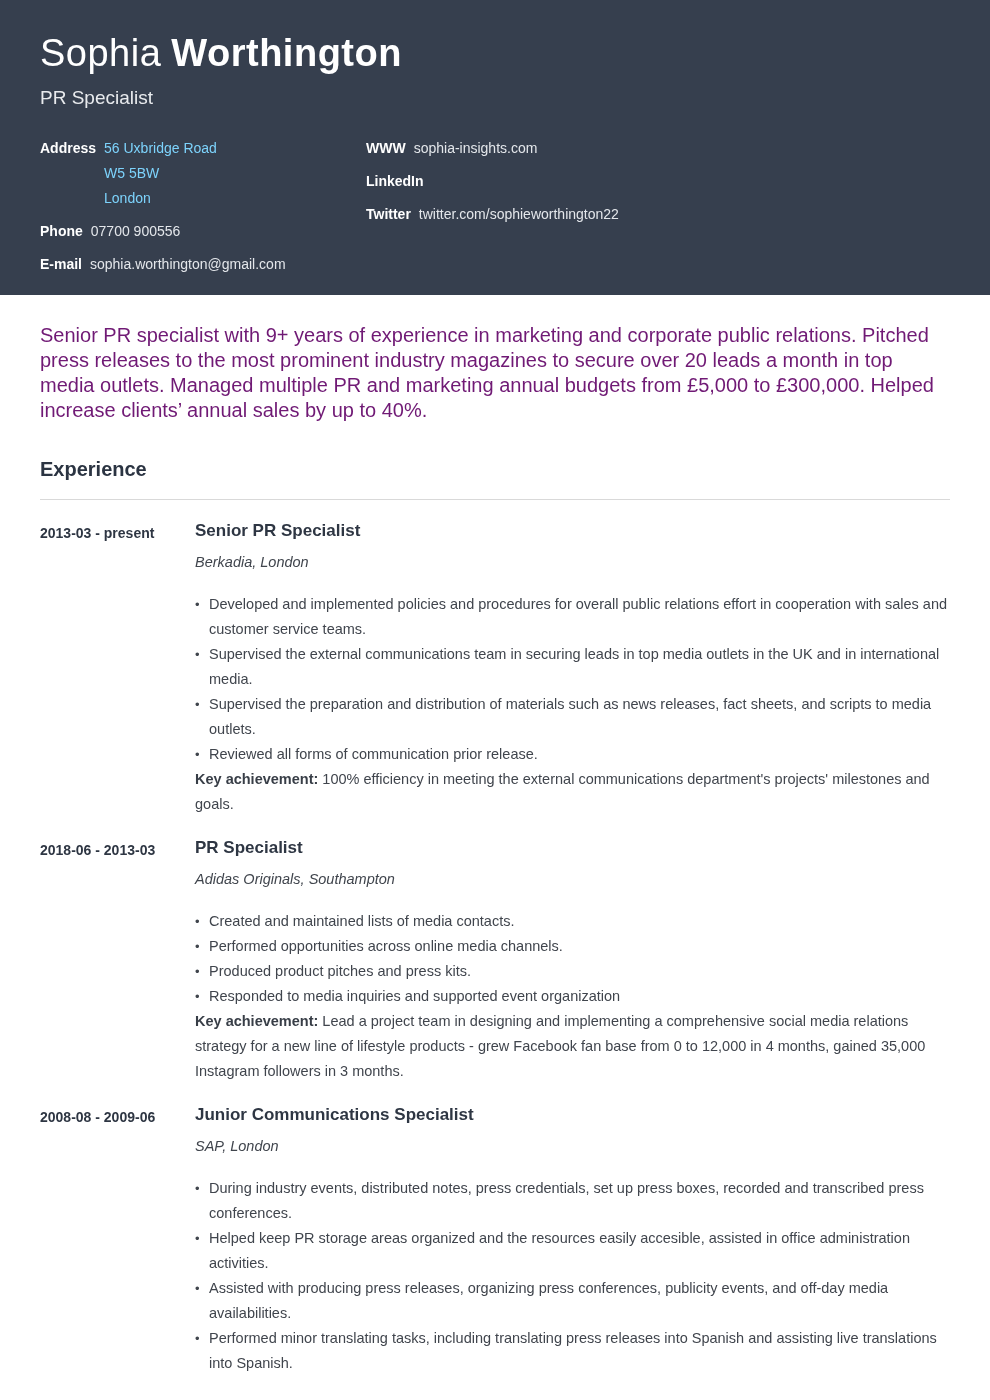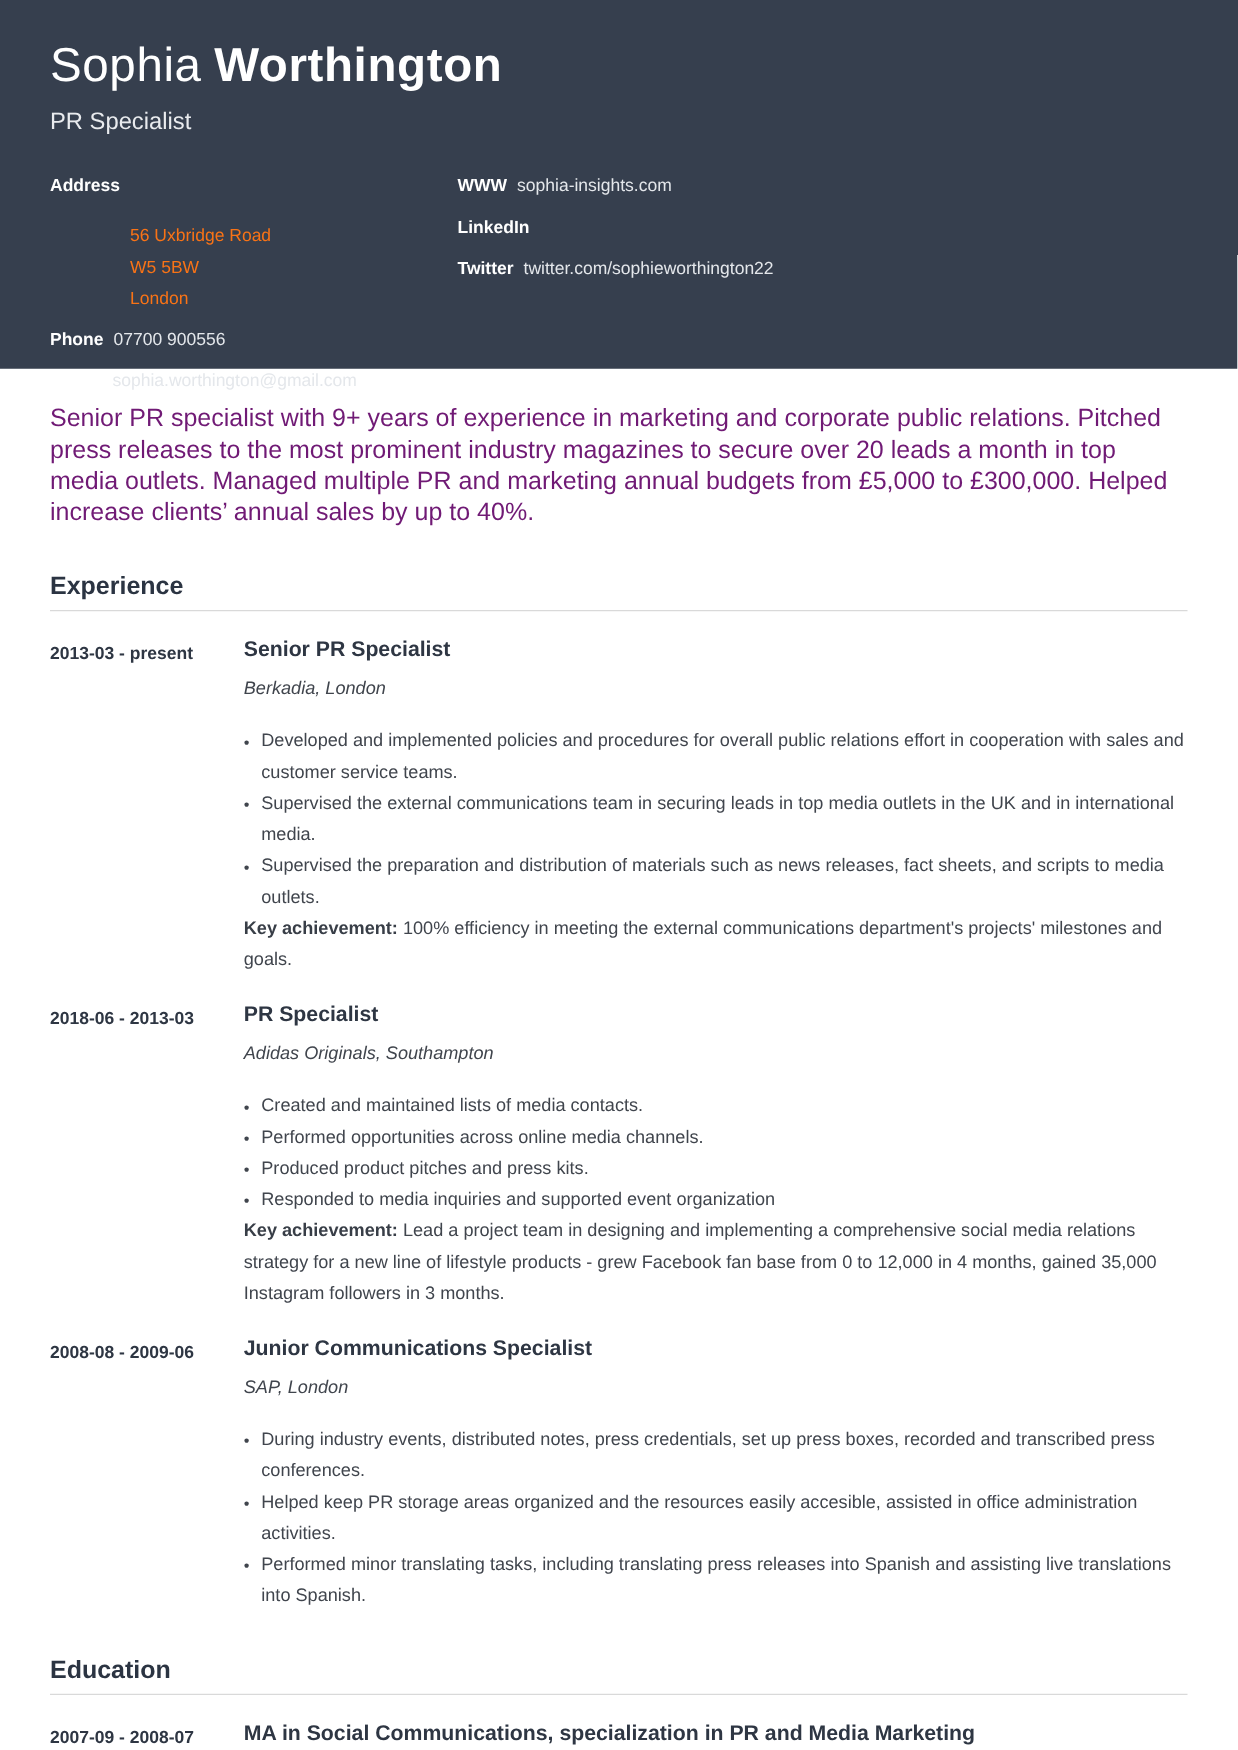--- a/index.html
+++ b/index.html
@@ -44,34 +44,34 @@
   .contact-col-right { flex: 1; }
   .contact-row {
     display: flex;
     align-items: flex-start;
     font-size: 14px;
     line-height: 25px;
   }
   .contact-row + .contact-row { margin-top: 8px; }
   .clabel { font-weight: 700; color: #ffffff; margin-right: 8px; white-space: nowrap; }
   .cvalue { color: #e4e7eb; }
-  .cvalue-stack { color: #f97316; margin-top: 40px; }
+  .cvalue-stack { color: #7dd3fc; }
   .cvalue-stack div { line-height: 25px; }
 
   
   .content { padding: 0 40px; }
   .summary {
     margin: 28px 0 0 0;
     font-size: 20px;
     line-height: 25px;
     color: #701a75;
   }
   .section-heading {
     margin: 34px 0 0 0;
-    padding-bottom: 7px;
+    padding-bottom: 18px;
     font-size: 20px;
     line-height: 24px;
     font-weight: 700;
     color: #2b3442;
     border-bottom: 1px solid #d9d9d9;
   }
   .entry { display: flex; margin-top: 20px; }
   .entry-dates {
     flex: 0 0 155px;
     font-size: 14px;
@@ -177,20 +177,21 @@
 
     <section class="entry">
       <div class="entry-dates">2013-03 - present</div>
       <div class="entry-body">
         <h3 class="entry-title">Senior PR Specialist</h3>
         <p class="entry-company">Berkadia, London</p>
         <ul class="bullets">
           <li>Developed and implemented policies and procedures for overall public relations effort in cooperation with sales and customer service teams.</li>
           <li>Supervised the external communications team in securing leads in top media outlets in the UK and in international media.</li>
           <li>Supervised the preparation and distribution of materials such as news releases, fact sheets, and scripts to media outlets.</li>
+          <li>Reviewed all forms of communication prior release.</li>
         </ul>
         <p class="key-achievement"><strong>Key achievement:</strong> <span>100% efficiency in meeting the external communications department's projects' milestones and goals.</span></p>
       </div>
     </section>
 
     <section class="entry">
       <div class="entry-dates">2018-06 - 2013-03</div>
       <div class="entry-body">
         <h3 class="entry-title">PR Specialist</h3>
         <p class="entry-company">Adidas Originals, Southampton</p>
@@ -205,20 +206,21 @@
     </section>
 
     <section class="entry">
       <div class="entry-dates">2008-08 - 2009-06</div>
       <div class="entry-body">
         <h3 class="entry-title">Junior Communications Specialist</h3>
         <p class="entry-company">SAP, London</p>
         <ul class="bullets">
           <li>During industry events, distributed notes, press credentials, set up press boxes, recorded and transcribed press conferences.</li>
           <li>Helped keep PR storage areas organized and the resources easily accesible, assisted in office administration activities.</li>
+          <li>Assisted with producing press releases, organizing press conferences, publicity events, and off-day media availabilities.</li>
           <li>Performed minor translating tasks, including translating press releases into Spanish and assisting live translations into Spanish.</li>
         </ul>
       </div>
     </section>
 
     <h2 class="section-heading">Education</h2>
 
     <section class="entry">
       <div class="entry-dates">2007-09 - 2008-07</div>
       <div class="entry-body">

